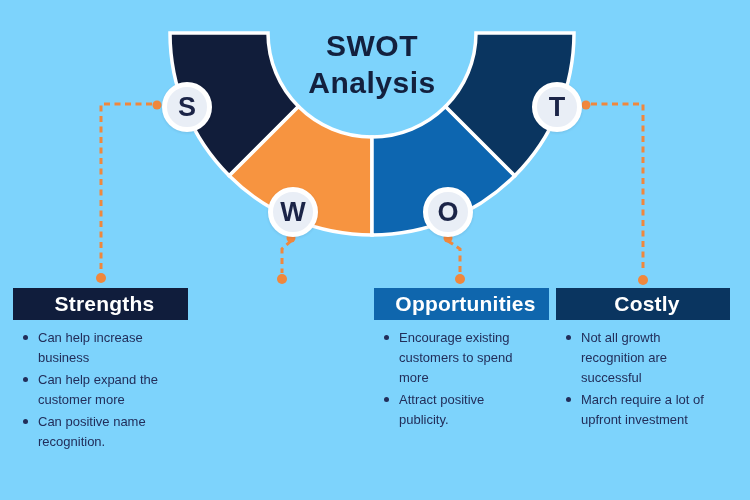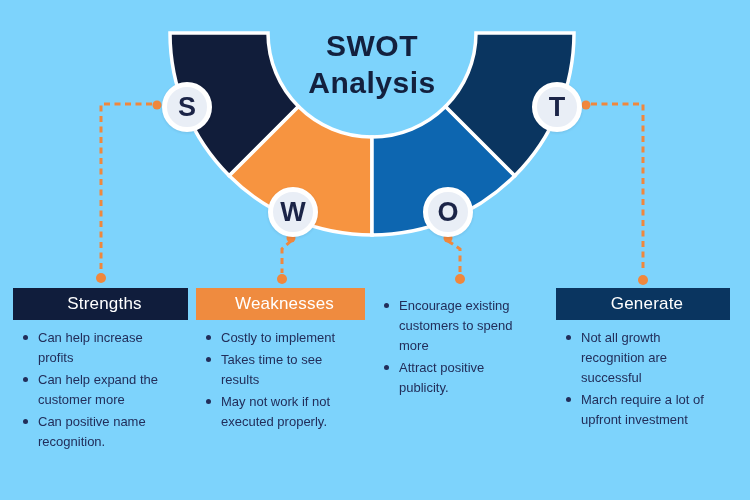--- a/index.html
+++ b/index.html
@@ -16,21 +16,21 @@
   .badge-s{left:162px;top:82px;}
   .badge-w{left:268px;top:187px;}
   .badge-o{left:423px;top:187px;}
   .badge-t{left:532px;top:82px;}
   .col{position:absolute;top:288px;}
   .col-0{left:13px;width:175px;}
   .col-1{left:196px;width:169px;}
   .col-2{left:374px;width:175px;}
   .col-3{left:556px;width:174px;}
   .bar{height:32px;display:flex;align-items:center;justify-content:center;
-       color:#ffffff;font-weight:normal;font-size:17px;letter-spacing:.2px;padding-left:8px;}
+       color:#ffffff;font-weight:bold;font-size:21px;letter-spacing:.2px;padding-left:8px;}
   .list{margin:8px 0 0 0;padding:0 13px 0 10px;list-style:none;}
   .list li{display:flex;gap:10px;font-size:13px;line-height:20px;color:#222e5a;margin:0 0 2px 0;}
   .bullet-dot{flex:0 0 auto;width:5px;height:5px;border-radius:50%;background:#222e5a;margin-top:7px;}
 </style>
 </head>
 <body>
 
 <div class="stage">
 
   <svg class="fan-svg" viewBox="0 0 750 500">
@@ -69,66 +69,50 @@
   <div class="badge badge-s">S</div>
   <div class="badge badge-w">W</div>
   <div class="badge badge-o">O</div>
   <div class="badge badge-t">T</div>
 
   <div class="col col-0">
     <div class="bar" style="background-color: rgb(16, 29, 60);">Strengths</div>
     <ul class="list">
       <li>
         <span class="bullet-dot"></span>
-        <span>Can help increase profits</span>
+        <span>Can help increase business</span>
       </li>
       <li>
         <span class="bullet-dot"></span>
         <span>Can help expand the customer more</span>
       </li>
       <li>
         <span class="bullet-dot"></span>
         <span>Can positive name recognition.</span>
       </li>
     </ul>
   </div>
 
-  <div class="col col-1">
-    <div class="bar" style="background-color: rgb(239, 139, 63);">Weaknesses</div>
-    <ul class="list">
-      <li>
-        <span class="bullet-dot"></span>
-        <span>Costly to implement</span>
-      </li>
-      <li>
-        <span class="bullet-dot"></span>
-        <span>Takes time to see results</span>
-      </li>
-      <li>
-        <span class="bullet-dot"></span>
-        <span>May not work if not executed properly.</span>
-      </li>
-    </ul>
-  </div>
 
   <div class="col col-2">
+    <div class="bar" style="background-color: rgb(15, 102, 173);">Opportunities</div>
     <ul class="list">
       <li>
         <span class="bullet-dot"></span>
         <span>Encourage existing customers to spend more</span>
       </li>
       <li>
         <span class="bullet-dot"></span>
         <span>Attract positive publicity.</span>
       </li>
     </ul>
   </div>
 
   <div class="col col-3">
-    <div class="bar" style="background-color: rgb(10, 53, 96);">Generate</div>
+    <div class="bar" style="background-color: rgb(10, 53, 96);">Costly</div>
     <ul class="list">
       <li>
         <span class="bullet-dot"></span>
         <span>Not all growth recognition are successful</span>
       </li>
       <li>
         <span class="bullet-dot"></span>
         <span>March require a lot of upfront investment</span>
       </li>
     </ul>

